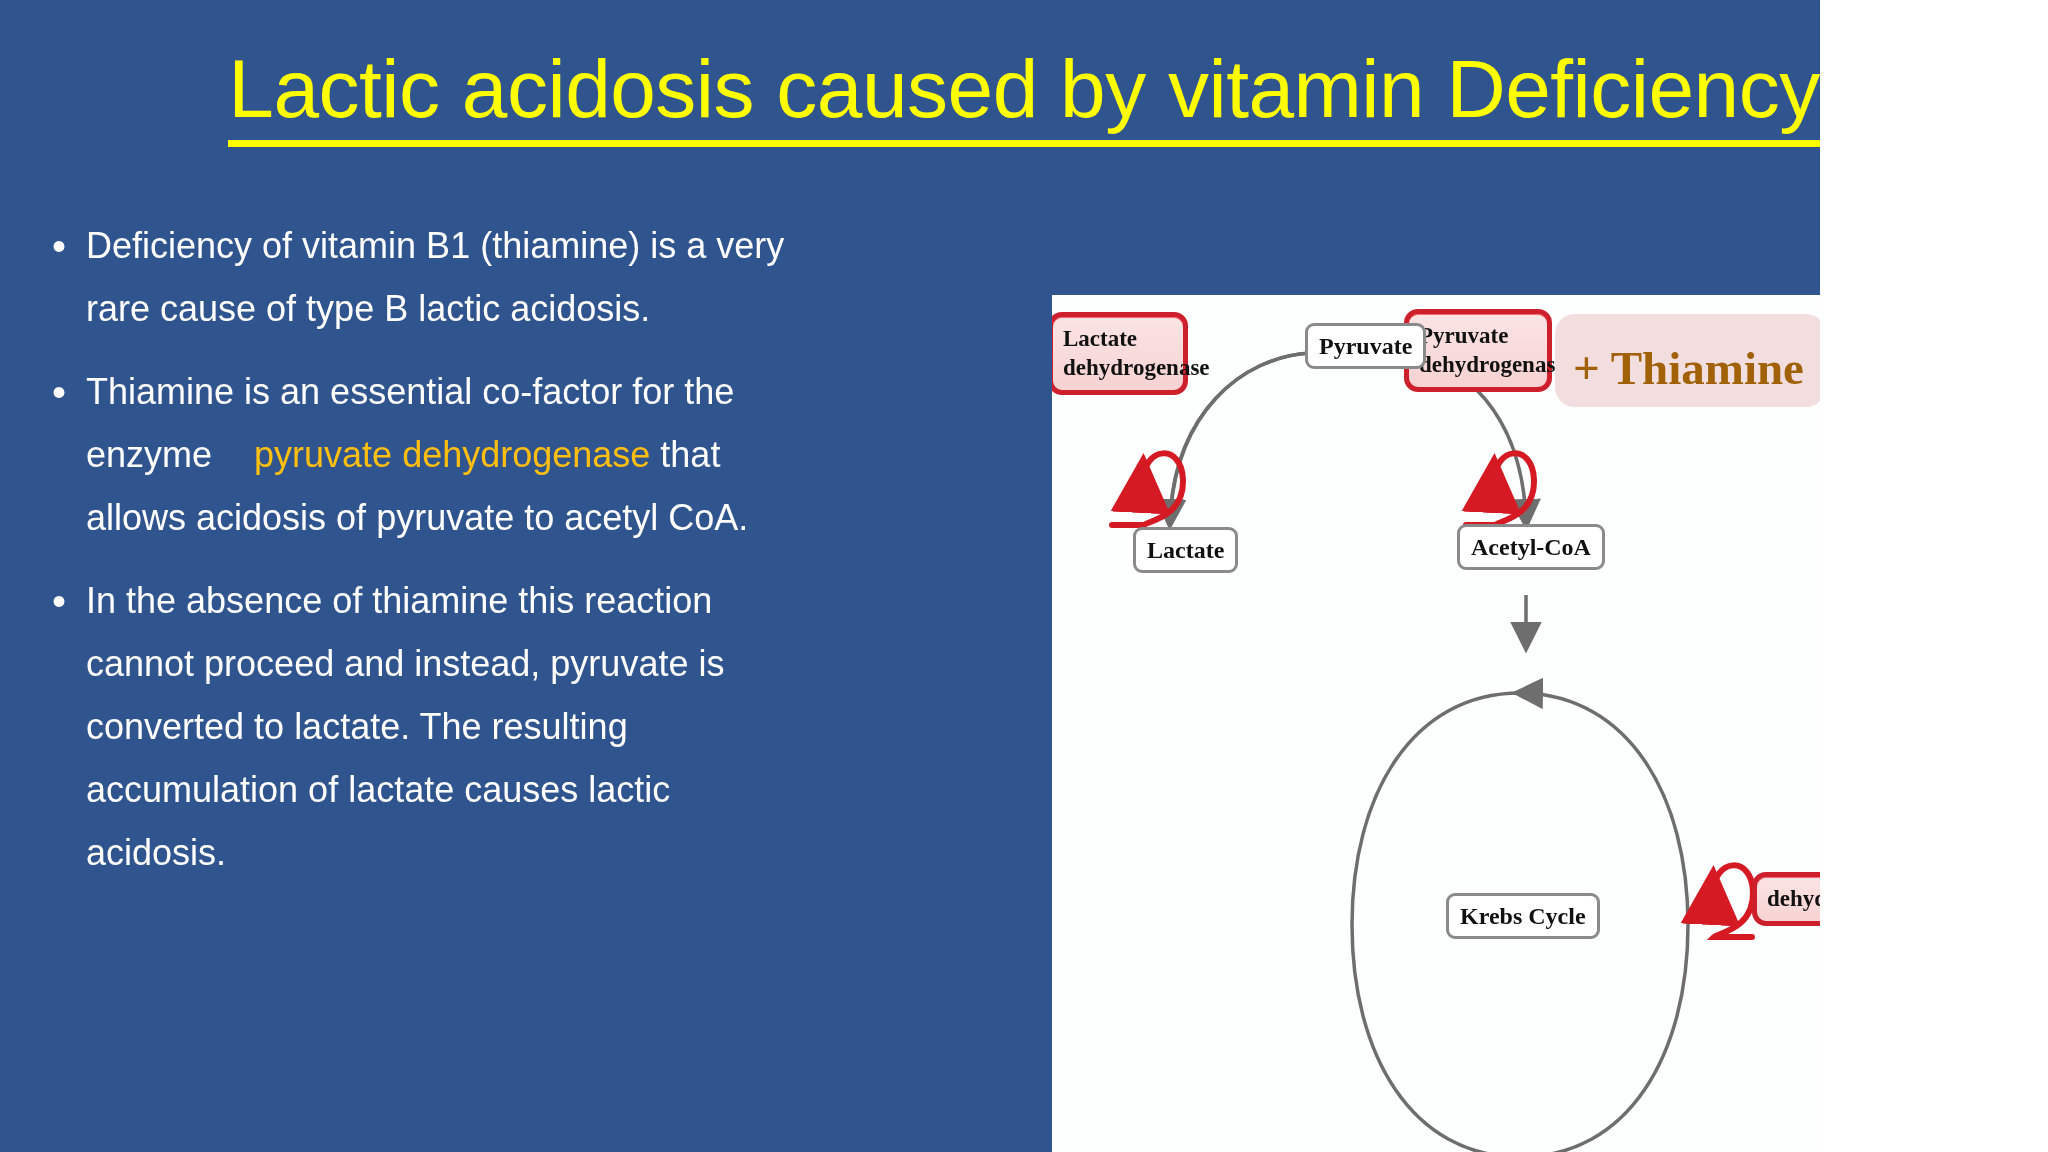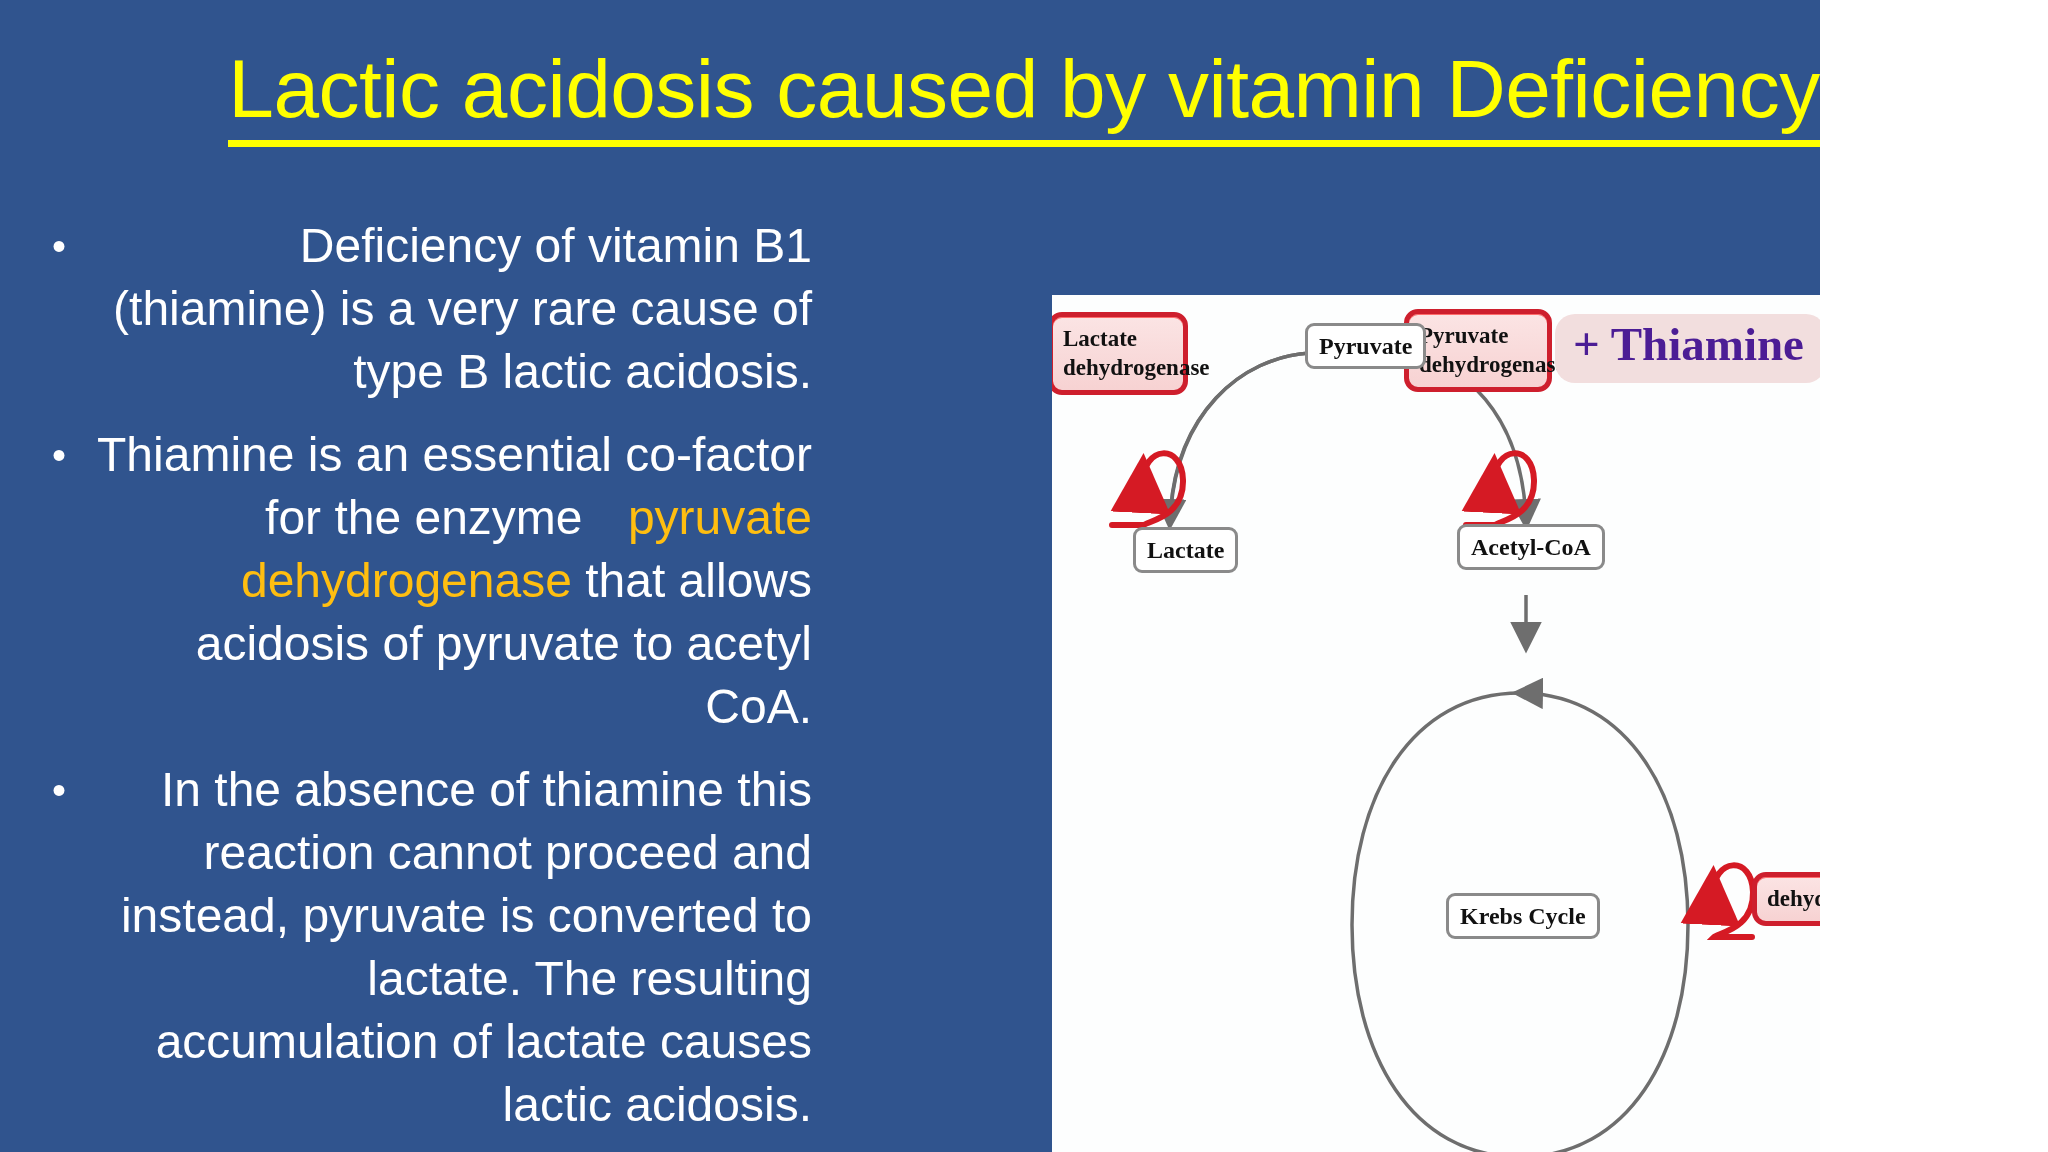--- a/index.html
+++ b/index.html
@@ -51,25 +51,24 @@
   .bullet-dot {
     color: #ffffff;
     font-size: 40px;
     line-height: 64px;
     width: 34px;
     flex: 0 0 34px;
     text-align: left;
   }
   .bullet-text {
     color: #ffffff;
-    font-size: 48px;
+    font-size: 36px;
     line-height: 63px;
     font-weight: 400;
     flex: 1 1 auto;
-    text-align: right;
   }
   .hl-orange { color: #FFBE10; margin-left: 32px; }
 
   
   .diagram-panel {
     position: absolute;
     left: 1052px;
     top: 295px;
     width: 996px;
     height: 868px;
@@ -113,26 +112,26 @@
     padding: 6px 11px;
     box-sizing: border-box;
     text-align: center;
     white-space: nowrap;
   }
   
   .thiamine-tag {
     position: absolute;
     background: #F2DEDE;
     border-radius: 20px;
-    color: #4c1d95;
+    color: #a16207;
     font-family: "Liberation Serif", serif;
     font-weight: bold;
     font-size: 47px;
     line-height: 56px;
-    padding: 2px 22px 11px 18px;
+    padding: 26px 22px 11px 18px;
     box-sizing: border-box;
     white-space: nowrap;
     letter-spacing: 0px;
   }
 </style>
 </head>
 <body>
 
 <div class="slide">
 

